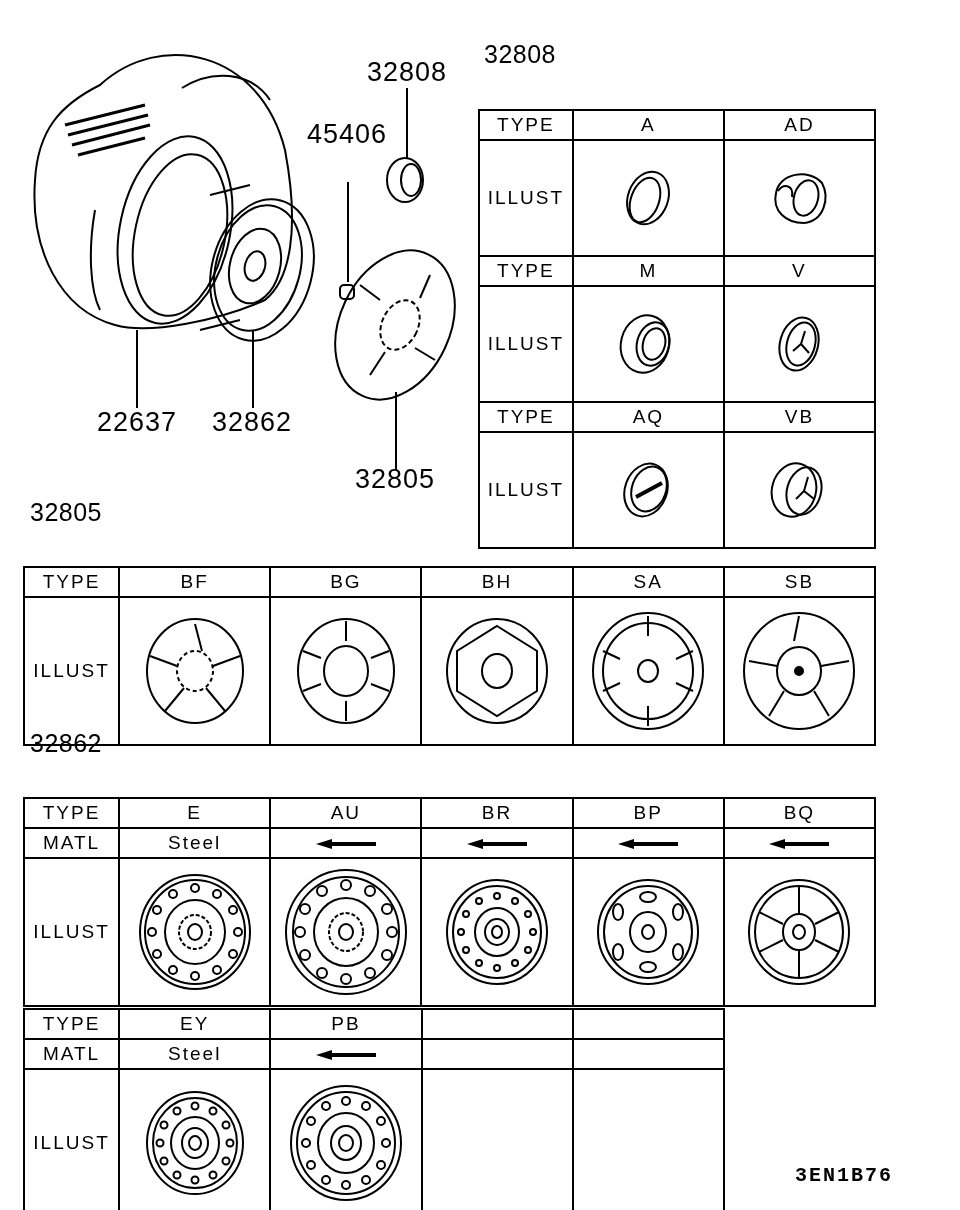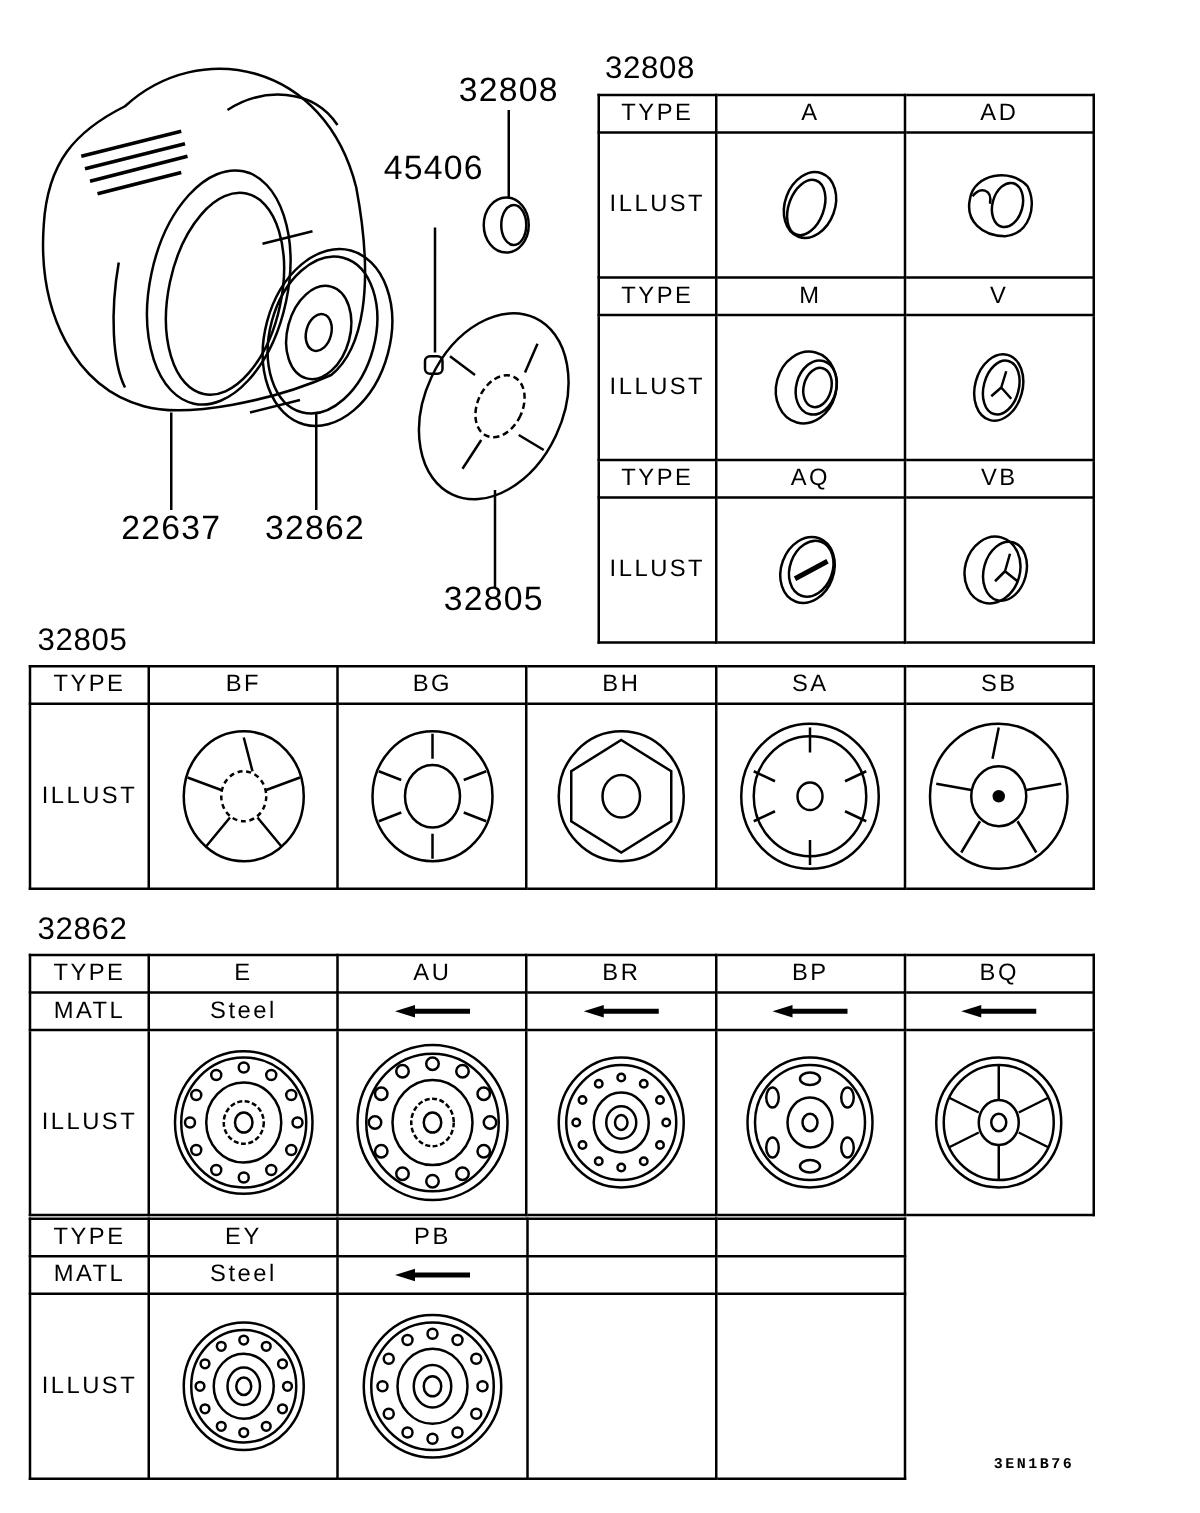--- a/index.html
+++ b/index.html
@@ -1,28 +1,28 @@
 <!DOCTYPE html>
 <html><head>
 <meta charset="utf-8">
 <style>
   html,body{margin:0;padding:0;background:#fff;}
   body{width:960px;height:1210px;position:relative;overflow:hidden;font-family:"Liberation Sans",sans-serif;color:#000;}
   .abs{position:absolute;}
   .callout{position:absolute;font-size:27px;letter-spacing:1px;font-family:"Liberation Sans",sans-serif;}
   .sec-title{position:absolute;font-size:25px;letter-spacing:0.5px;}
-  table.grid{position:absolute;border-collapse:collapse;}
+  table.grid{position:absolute;border-collapse:collapse;margin-top:34px;}
   table.grid td{border:2px solid #000;text-align:center;vertical-align:middle;padding:0;font-size:19px;letter-spacing:2px;}
   td.hdr{height:28px;}
   td.lbl{letter-spacing:3px;}
   .arrow{display:inline-block;position:relative;width:60px;height:10px;vertical-align:middle;}
   .arrow:before{content:"";position:absolute;left:14px;right:0;top:3px;height:4px;background:#000;}
   .arrow:after{content:"";position:absolute;left:0;top:0;width:0;height:0;border-top:5px solid transparent;border-bottom:5px solid transparent;border-right:16px solid #000;}
   svg{display:block;margin:0 auto;}
-  .code{position:absolute;font-family:"Liberation Mono",monospace;font-size:12px;letter-spacing:2px;font-weight:bold;}
+  .code{position:absolute;font-family:"Liberation Mono",monospace;font-size:20px;letter-spacing:2px;font-weight:bold;}
 </style>
 </head>
 <body>
 
 <div class="abs" style="left:0;top:30px;width:480px;height:470px;">
   <svg width="480" height="470" viewBox="0 0 480 470" style="position:absolute;left:0;top:0;">
     <g fill="none" stroke="#000" stroke-width="2">
 
       <path d="M100 55 C160 0 260 20 285 120 C300 200 290 250 265 270 C220 290 150 305 115 295 C60 280 30 220 35 150 C38 100 60 75 100 55 Z"></path>
       <ellipse cx="175" cy="200" rx="55" ry="95" transform="rotate(12 175 200)"></ellipse>

